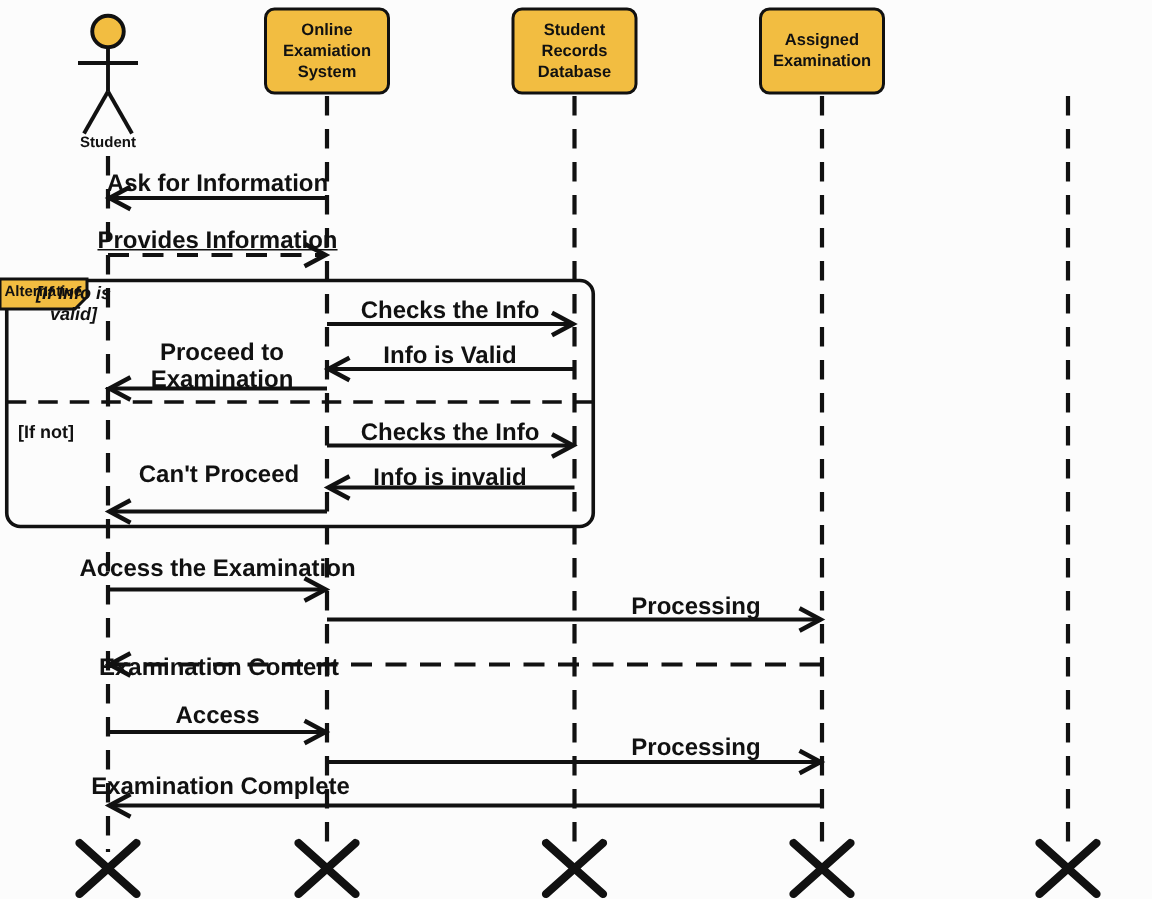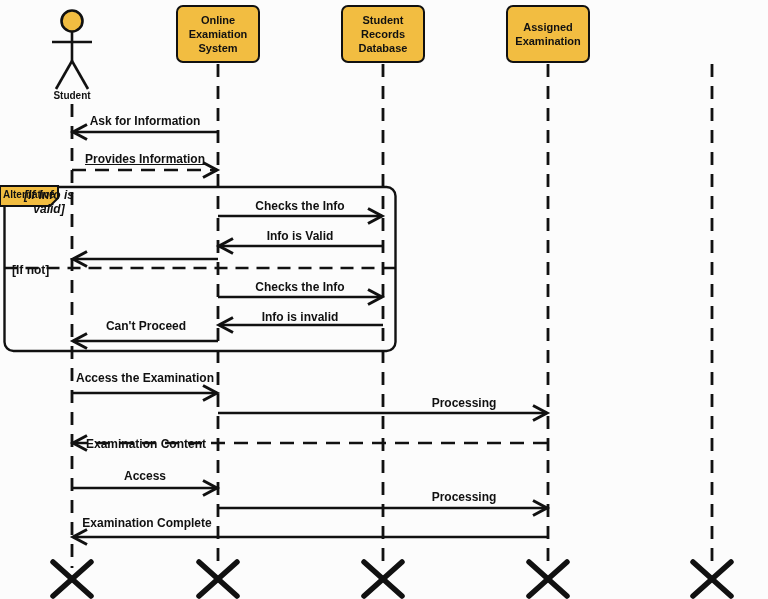--- a/index.html
+++ b/index.html
@@ -11,21 +11,21 @@
   }
   .canvas svg{position:absolute;left:0;top:0;}
   .obj-box{
     position:absolute;width:84px;height:58px;box-sizing:border-box;
     background:#F2BD41;border:2.5px solid #111;border-radius:7px;
     display:flex;align-items:center;justify-content:center;text-align:center;
     font-weight:bold;font-size:11px;line-height:1.3;padding:2px;
   }
   .msg-label{
     position:absolute;transform:translateX(-50%);
-    font-weight:bold;font-size:12px;white-space:nowrap;text-align:center;
+    font-weight:bold;font-size:16px;white-space:nowrap;text-align:center;
   }
   .msg-label.wrap{white-space:normal;}
   .guard{
     position:absolute;font-weight:bold;font-size:12px;line-height:1.2;text-align:center;
   }
   .actor-label{
     position:absolute;transform:translateX(-50%);
     font-weight:bold;font-size:10px;white-space:nowrap;
   }
   .frag-tab-label{
@@ -146,29 +146,30 @@
   </svg>
 
   <div class="obj-box" style="left:176px;top:5px;">Online Examiation System</div>
   <div class="obj-box" style="left:341px;top:5px;">Student Records Database</div>
   <div class="obj-box" style="left:506px;top:5px;">Assigned Examination</div>
 
   <div class="actor-label" style="left:72px;top:90px;">Student</div>
 
   <div class="frag-tab-label">Alternative</div>
   <div class="guard" style="left:16px;top:188px;width:66px;font-style:italic;">[If Info is valid]</div>
-  <div class="guard" style="left:12px;top:263px;">[If not]</div>
+  <div class="guard" style="left:12px;top:281px;">[If not]</div>
 
   <div class="msg-label" style="left:145px;top:114px;">Ask for Information</div>
   <div class="msg-label" style="left:145px;top:152px;text-decoration:underline;">Provides Information</div>
   <div class="msg-label" style="left:300px;top:199px;">Checks the Info</div>
   <div class="msg-label" style="left:300px;top:229px;">Info is Valid</div>
+  <div class="msg-label wrap" style="left:148px;top:227px;width:112px;">Proceed to Examination</div>
   <div class="msg-label" style="left:300px;top:280px;">Checks the Info</div>
   <div class="msg-label" style="left:300px;top:310px;">Info is invalid</div>
-  <div class="msg-label" style="left:146px;top:319px;text-align:right;">Can't Proceed</div>
+  <div class="msg-label" style="left:146px;top:308px;text-align:right;">Can't Proceed</div>
   <div class="msg-label" style="left:145px;top:371px;">Access the Examination</div>
   <div class="msg-label" style="left:464px;top:396px;">Processing</div>
   <div class="msg-label" style="left:146px;top:426px;margin-top:11px;">Examination Content</div>
   <div class="msg-label" style="left:145px;top:469px;">Access</div>
   <div class="msg-label" style="left:464px;top:490px;">Processing</div>
   <div class="msg-label" style="left:147px;top:516px;">Examination Complete</div>
 
 </div>
 
 </body></html>

